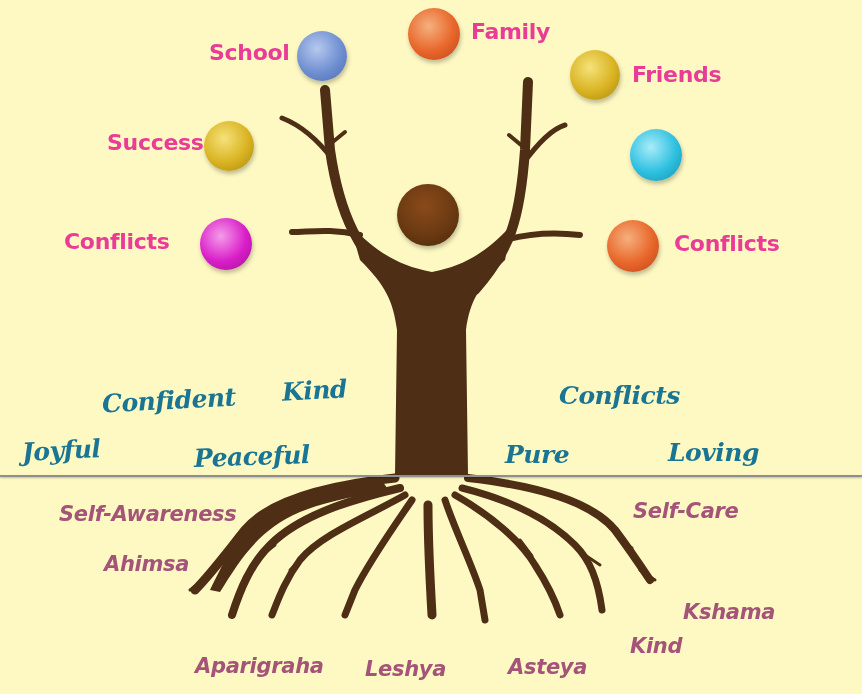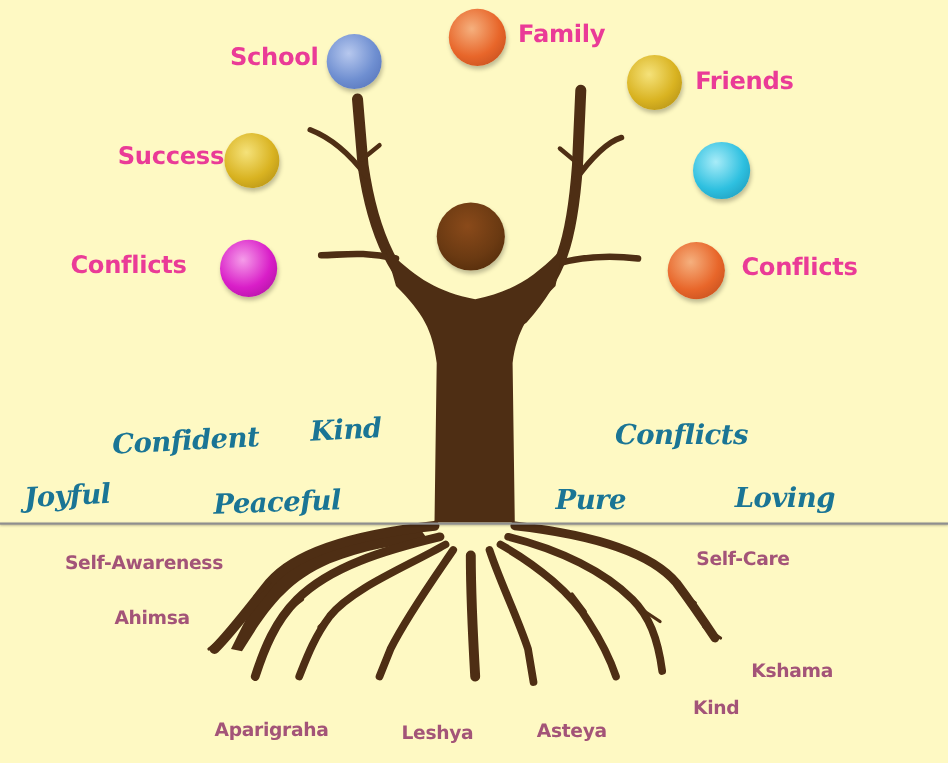--- a/index.html
+++ b/index.html
@@ -1,21 +1,21 @@
 <!DOCTYPE html>
 <html><head>
 <meta charset="utf-8">
 <style>
   html, body { margin:0; padding:0; background:#ffffff; }
   #stage { position:relative; width:862px; height:694px; overflow:hidden; background:#fef9c3; font-family:"Liberation Sans", sans-serif; }
   #tree-svg { position:absolute; left:0; top:0; }
   .label { position:absolute; white-space:nowrap; line-height:1; }
   .influence { color:#ea3b97; font-weight:bold; font-size:22px; font-family:"DejaVu Sans", sans-serif; letter-spacing:-0.3px; }
   .quality { color:#1a7595; font-style:italic; font-weight:bold; font-size:25px; font-family:"DejaVu Serif", serif; letter-spacing:-0.5px; }
-  .root { color:#a35478; font-weight:bold; font-size:17px; font-family:"DejaVu Sans", sans-serif; letter-spacing:-0.3px; }
+  .root { color:#a35478; font-weight:bold; font-size:21px; font-family:"DejaVu Sans", sans-serif; letter-spacing:-0.3px;font-style:italic; }
   .ball { position:absolute; border-radius:50%; box-shadow: 1px 3px 4px rgba(0,0,0,0.25); }
   #ground-line { position:absolute; left:0; top:475px; width:862px; height:2px; background:#8f8f8f; box-shadow:0 1px 2px rgba(0,0,0,0.25); }
 </style>
 </head>
 <body>
 
 <div id="stage">
 
   <svg id="tree-svg" width="862" height="694" viewBox="0 0 862 694">
     <g fill="none" stroke="#4e2e14" stroke-linecap="round">
@@ -78,18 +78,18 @@
   <div class="label quality" style="left:559px;top:383px;">Conflicts</div>
   <div class="label quality" style="left:22px;top:438px;transform:rotate(-3deg);">Joyful</div>
   <div class="label quality" style="left:194px;top:444px;transform:rotate(-2deg);">Peaceful</div>
   <div class="label quality" style="left:505px;top:442px;">Pure</div>
   <div class="label quality" style="left:668px;top:440px;">Loving</div>
 
   <div class="label root" style="left:59px;top:504px;">Self-Awareness</div>
   <div class="label root" style="left:104px;top:554px;">Ahimsa</div>
   <div class="label root" style="left:195px;top:656px;">Aparigraha</div>
   <div class="label root" style="left:365px;top:659px;">Leshya</div>
-  <div class="label root" style="left:488px;top:657px;">Asteya</div>
+  <div class="label root" style="left:508px;top:657px;">Asteya</div>
   <div class="label root" style="left:630px;top:636px;">Kind</div>
   <div class="label root" style="left:683px;top:602px;">Kshama</div>
   <div class="label root" style="left:633px;top:501px;">Self-Care</div>
 
 </div>
 
 </body></html>

